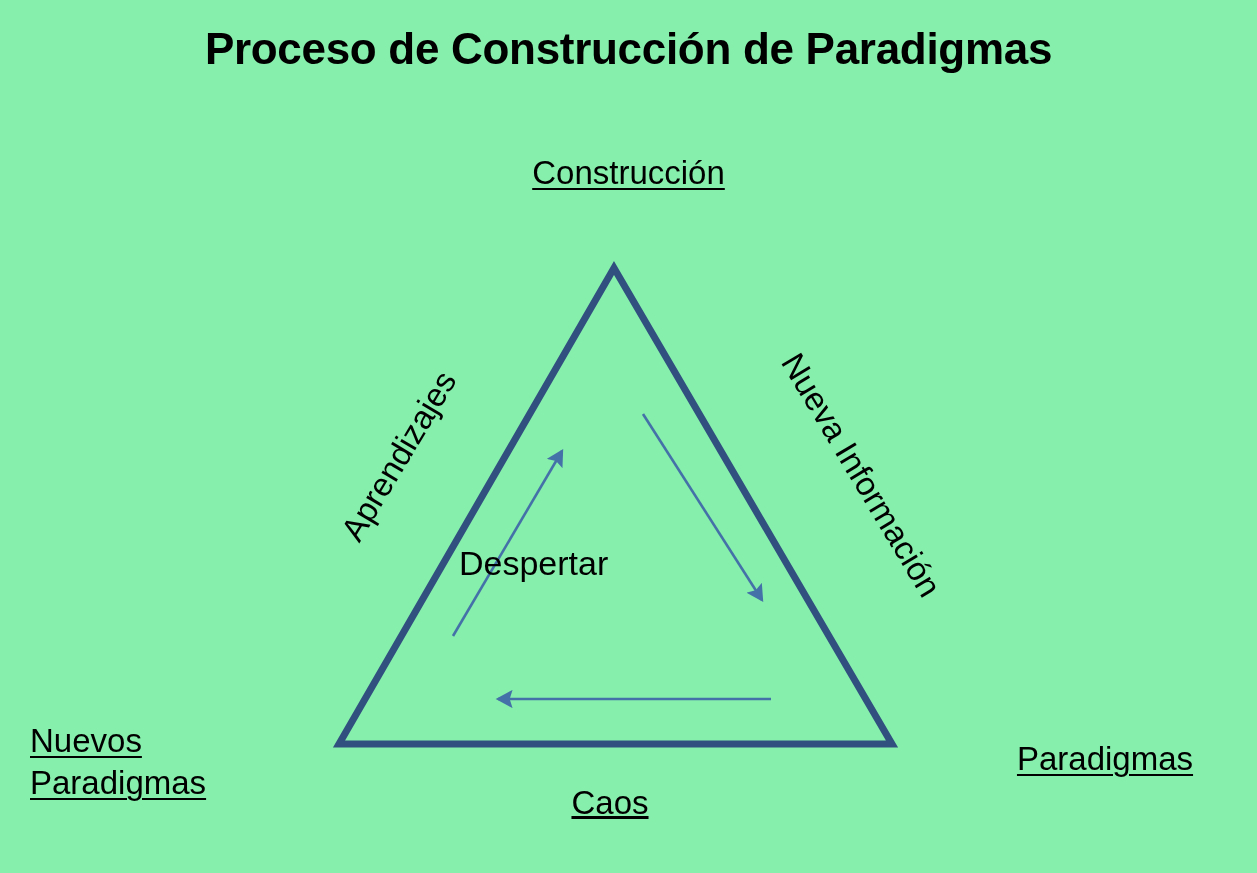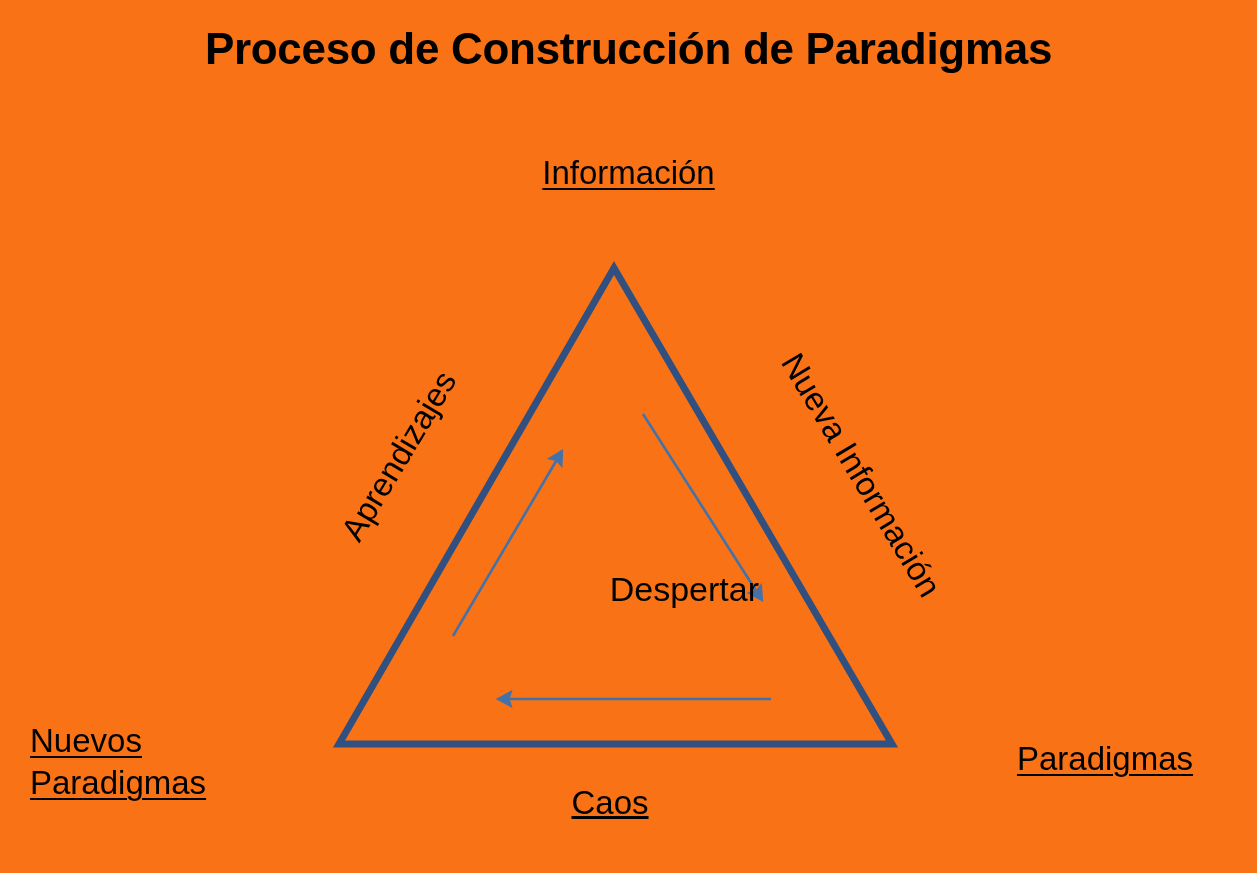--- a/index.html
+++ b/index.html
@@ -5,21 +5,21 @@
 <style>
   html, body {
     margin: 0;
     padding: 0;
     background: #ffffff;
   }
   #stage {
     position: relative;
     width: 1257px;
     height: 873px;
-    background: #f97316;
+    background: #86efac;
     overflow: hidden;
     font-family: "Liberation Sans", "DejaVu Sans", sans-serif;
     color: #000000;
   }
 
   
   .title {
     position: absolute;
     left: 0;
     top: 24px;
@@ -91,23 +91,23 @@
     top: 456px;
     width: 420px;
     text-align: center;
     transform: rotate(59deg);
   }
 
   
   #label-despertar-conciencia {
     position: absolute;
     left: 459px;
-    top: 564px;
+    top: 538px;
     width: 300px;
-    text-align: right;
+    text-align: left;
     font-size: 34px;
     line-height: 1.52;
     color: #000000;
   }
 
   
   #diagram-svg {
     position: absolute;
     left: 0;
     top: 0;
@@ -139,21 +139,21 @@
     <polygon id="triangle-shape" points="614,268 892,744 339,744" fill="none" stroke="#31507f" stroke-width="7" stroke-linejoin="miter"></polygon>
 
     <line id="arrow-left-up" x1="453" y1="636" x2="562" y2="451" stroke="#4472a8" stroke-width="2.6" marker-end="url(#arrowhead-up)"></line>
 
     <line id="arrow-right-down" x1="643" y1="414" x2="762" y2="600" stroke="#4472a8" stroke-width="2.6" marker-end="url(#arrowhead-down)"></line>
 
     <line id="arrow-bottom-left" x1="771" y1="699" x2="498" y2="699" stroke="#4472a8" stroke-width="2.6" marker-end="url(#arrowhead-left)"></line>
   </svg>
 
   <div class="vlabel" id="label-comprension">
-    <span class="ul">Información</span>
+    <span class="ul">Construcción</span>
   </div>
 
   <div class="vlabel" id="label-nuevos-paradigmas">
     <div><span class="ul">Nuevos</span></div>
     <div><span class="ul">Paradigmas</span></div>
   </div>
 
   <div class="vlabel" id="label-paradigmas-actuales">
     <div><span class="ul">Paradigmas</span></div>
   </div>

